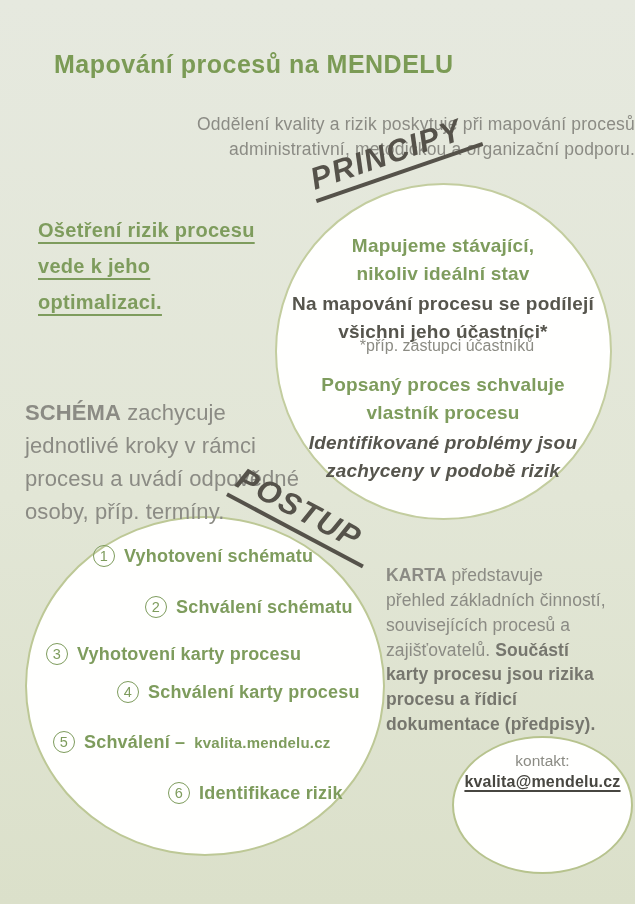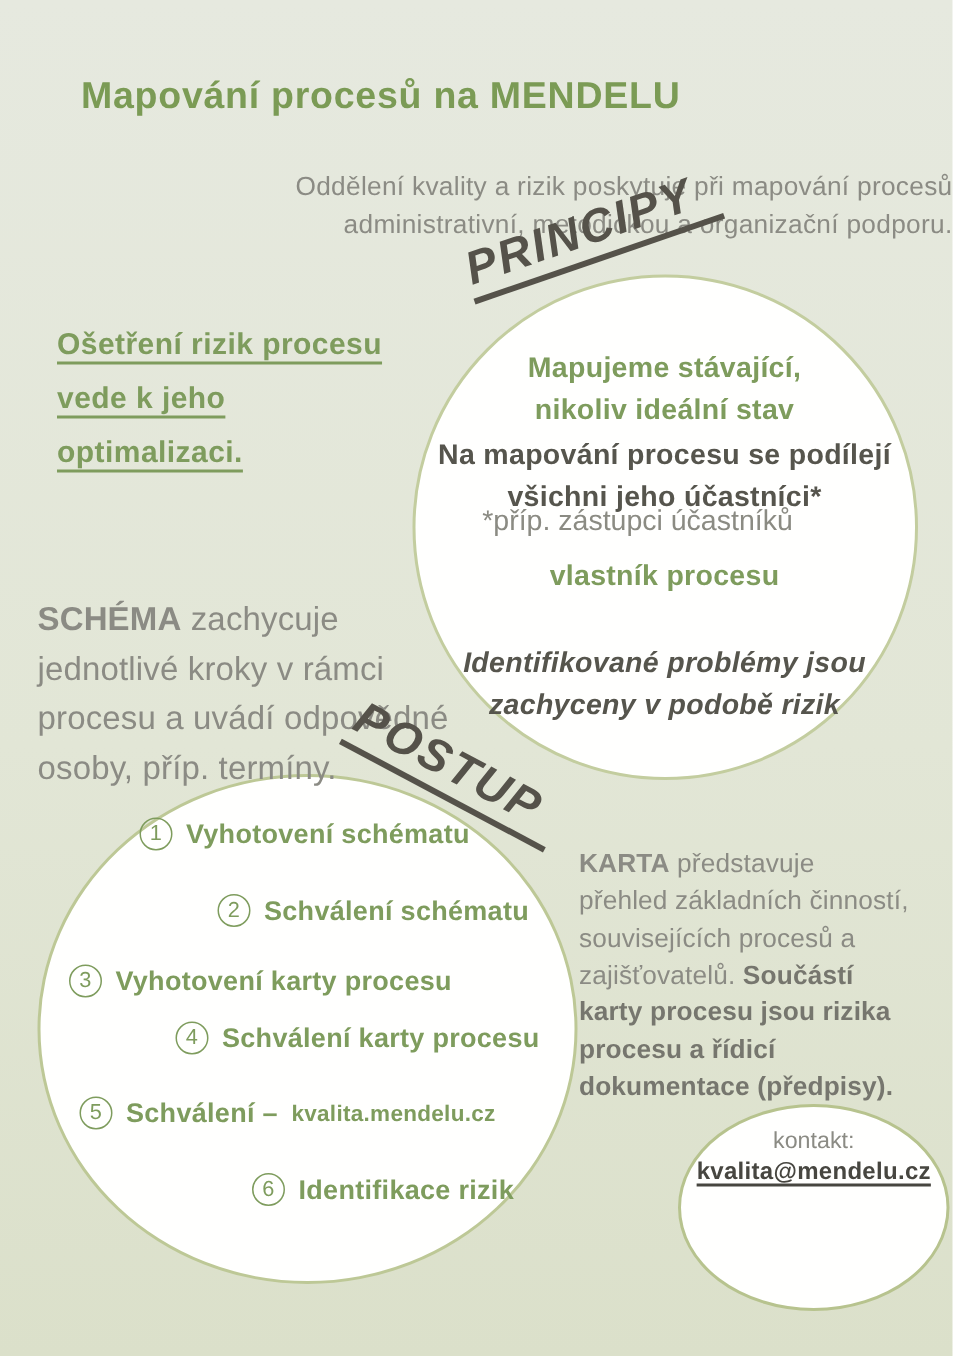--- a/index.html
+++ b/index.html
@@ -48,22 +48,22 @@
   }
   .heading-principy{left:317px;top:162px;transform:rotate(-19deg);}
   .heading-postup{left:226px;top:455px;transform:rotate(28deg);}
   .principle{
     position:absolute;left:258px;width:370px;text-align:center;
     font-weight:bold;font-size:19px;line-height:1.45;letter-spacing:.2px;z-index:2;
   }
   .principle.green{color:#7e9c5d;}
   .principle.dark{color:#56554d;}
   .footnote{
-    position:absolute;left:240px;width:370px;text-align:center;
-    font-size:19px;color:#8b8b83;z-index:2;
+    position:absolute;left:262px;width:370px;text-align:center;
+    font-size:16px;color:#8b8b83;z-index:2;
   }
   .side-note{
     position:absolute;font-size:22px;line-height:1.5;color:#8b8b84;z-index:2;
     letter-spacing:.1px;
   }
   .side-note .term{font-weight:bold;}
   .side-note .emph{font-weight:bold;color:#76766e;}
   .note-schema{left:25px;top:396px;width:294px;}
   .note-karta{left:386px;top:563px;width:220px;font-size:17.5px;line-height:1.42;}
   .step{
@@ -110,20 +110,21 @@
   <div class="principle green" style="top:232px;">
     <div>Mapujeme stávající,</div>
     <div>nikoliv ideální stav</div>
   </div>
   <div class="principle dark" style="top:290px;">
     <div>Na mapování procesu se podílejí</div>
     <div>všichni jeho účastníci*</div>
   </div>
   <div class="footnote" style="top:337px;">*příp. zástupci účastníků</div>
   <div class="principle green" style="top:371px;">
+    <div>Popsaný proces schvaluje</div>
     <div>vlastník procesu</div>
   </div>
   <div class="principle dark" style="top:429px;font-style:italic;">
     <div>Identifikované problémy jsou</div>
     <div>zachyceny v podobě rizik</div>
   </div>
 
   <div class="side-note note-schema"><span class="term">SCHÉMA</span><span> zachycuje jednotlivé kroky v rámci procesu a uvádí odpovědné osoby, příp. termíny.</span></div>
 
   <div class="circle circle-postup"></div>

